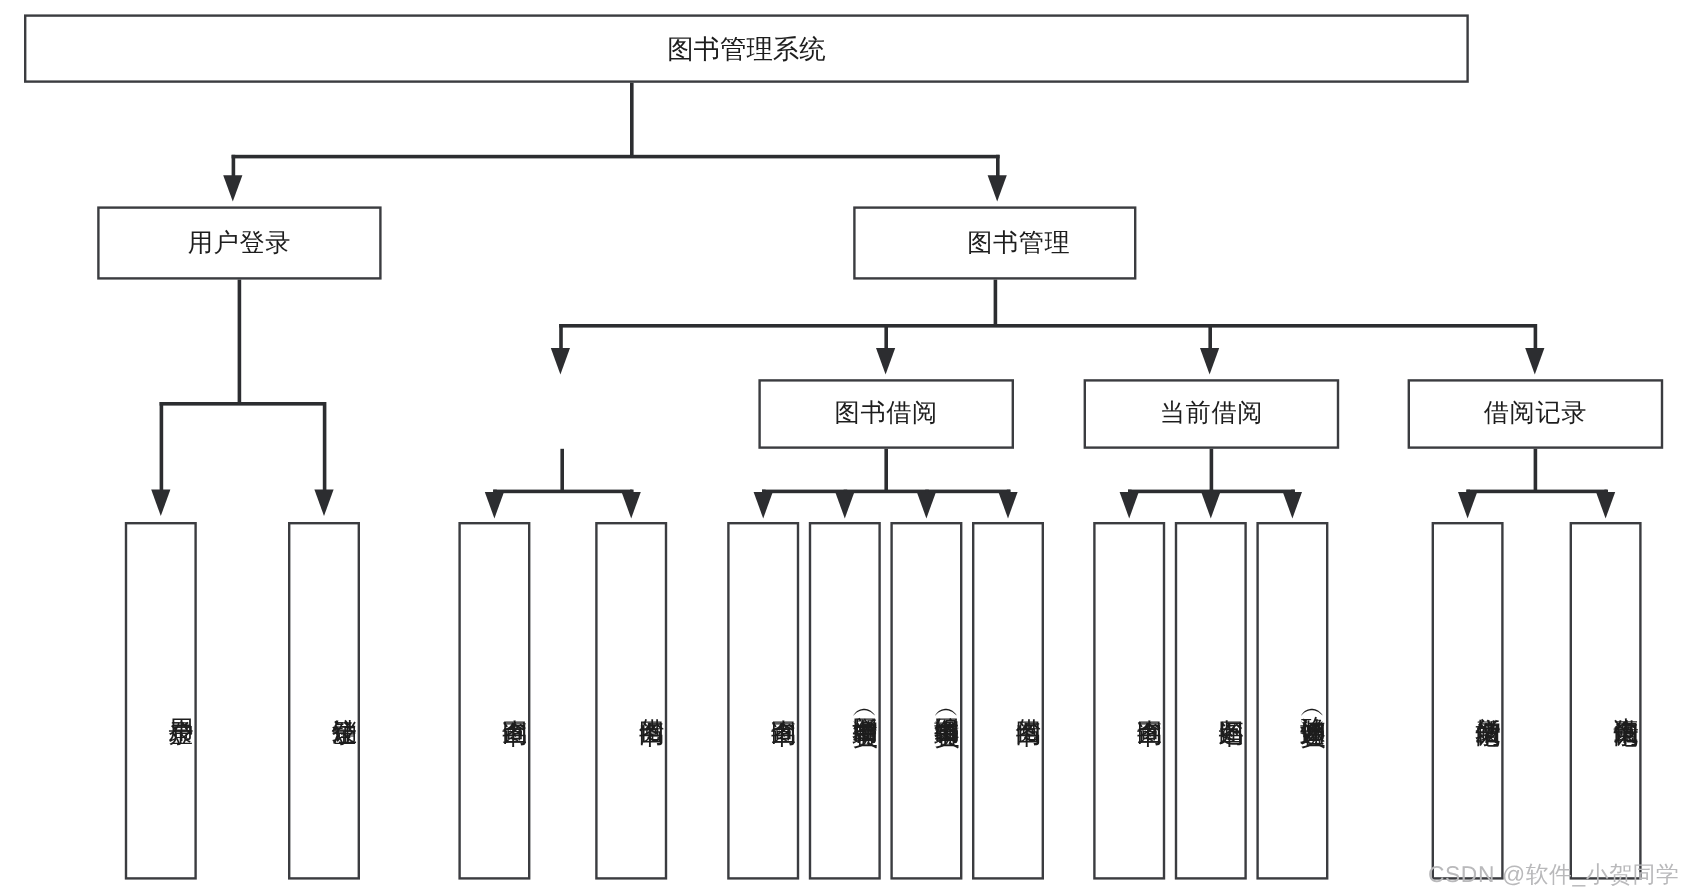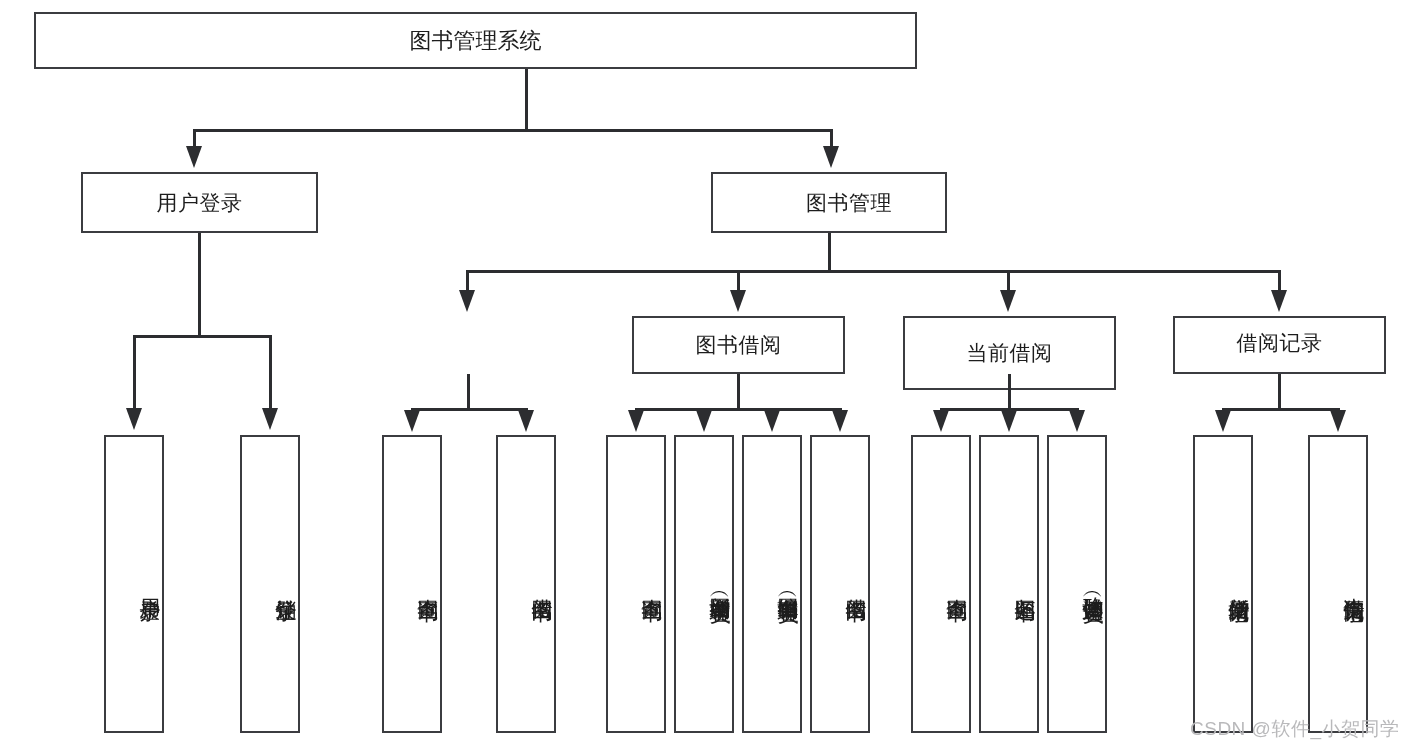--- a/index.html
+++ b/index.html
@@ -66,21 +66,21 @@
     color: #b9b9bb;
     white-space: nowrap;
     letter-spacing: 0.5px;
   }
 </style>
 </head>
 <body>
 
 <div id="canvas">
 
-  <div class="node node-root" style="left:34px; top:12px; width:883px; height:57px;">
+  <div class="node node-root" style="left:20px; top:12px; width:1204px; height:57px;">
     <span>图书管理系统</span>
   </div>
 
   <div class="conn vline" style="left:525px; top:69px; width:2.5px; height:62px;"></div>
 
   <div class="conn hline" style="left:193px; top:129px; width:640px; height:2.5px;"></div>
 
   <div class="conn vline" style="left:193px; top:129px; width:2.5px; height:22px;"></div>
   <div class="arrow" style="left:186px; top:146px;"></div>
   <div class="conn vline" style="left:830px; top:129px; width:2.5px; height:22px;"></div>
@@ -108,24 +108,24 @@
   <div class="conn vline" style="left:737px; top:270px; width:2.5px; height:24px;"></div>
   <div class="arrow" style="left:730px; top:290px;"></div>
   <div class="conn vline" style="left:1007px; top:270px; width:2.5px; height:24px;"></div>
   <div class="arrow" style="left:1000px; top:290px;"></div>
   <div class="conn vline" style="left:1278px; top:270px; width:2.5px; height:24px;"></div>
   <div class="arrow" style="left:1271px; top:290px;"></div>
 
   <div class="node node-h" style="left:632px; top:316px; width:213px; height:58px;">
     <span>图书借阅</span>
   </div>
-  <div class="node node-h" style="left:903px; top:316px; width:213px; height:74px;">
+  <div class="node node-h" style="left:903px; top:316px; width:213px; height:58px;">
     <span>当前借阅</span>
   </div>
-  <div class="node node-h" style="left:1173px; top:316px; width:213px; height:58px;font-family:Liberation Mono, monospace;">
+  <div class="node node-h" style="left:1173px; top:316px; width:213px; height:58px;">
     <span>借阅记录</span>
   </div>
 
   <div class="conn vline" style="left:467px; top:374px; width:2.5px; height:36px;"></div>
   <div class="conn hline" style="left:411px; top:408px; width:116px; height:2.5px;"></div>
   <div class="conn vline" style="left:411px; top:408px; width:2.5px; height:6px;"></div>
   <div class="arrow" style="left:404px; top:410px;"></div>
   <div class="conn vline" style="left:525px; top:408px; width:2.5px; height:6px;"></div>
   <div class="arrow" style="left:518px; top:410px;"></div>
 

